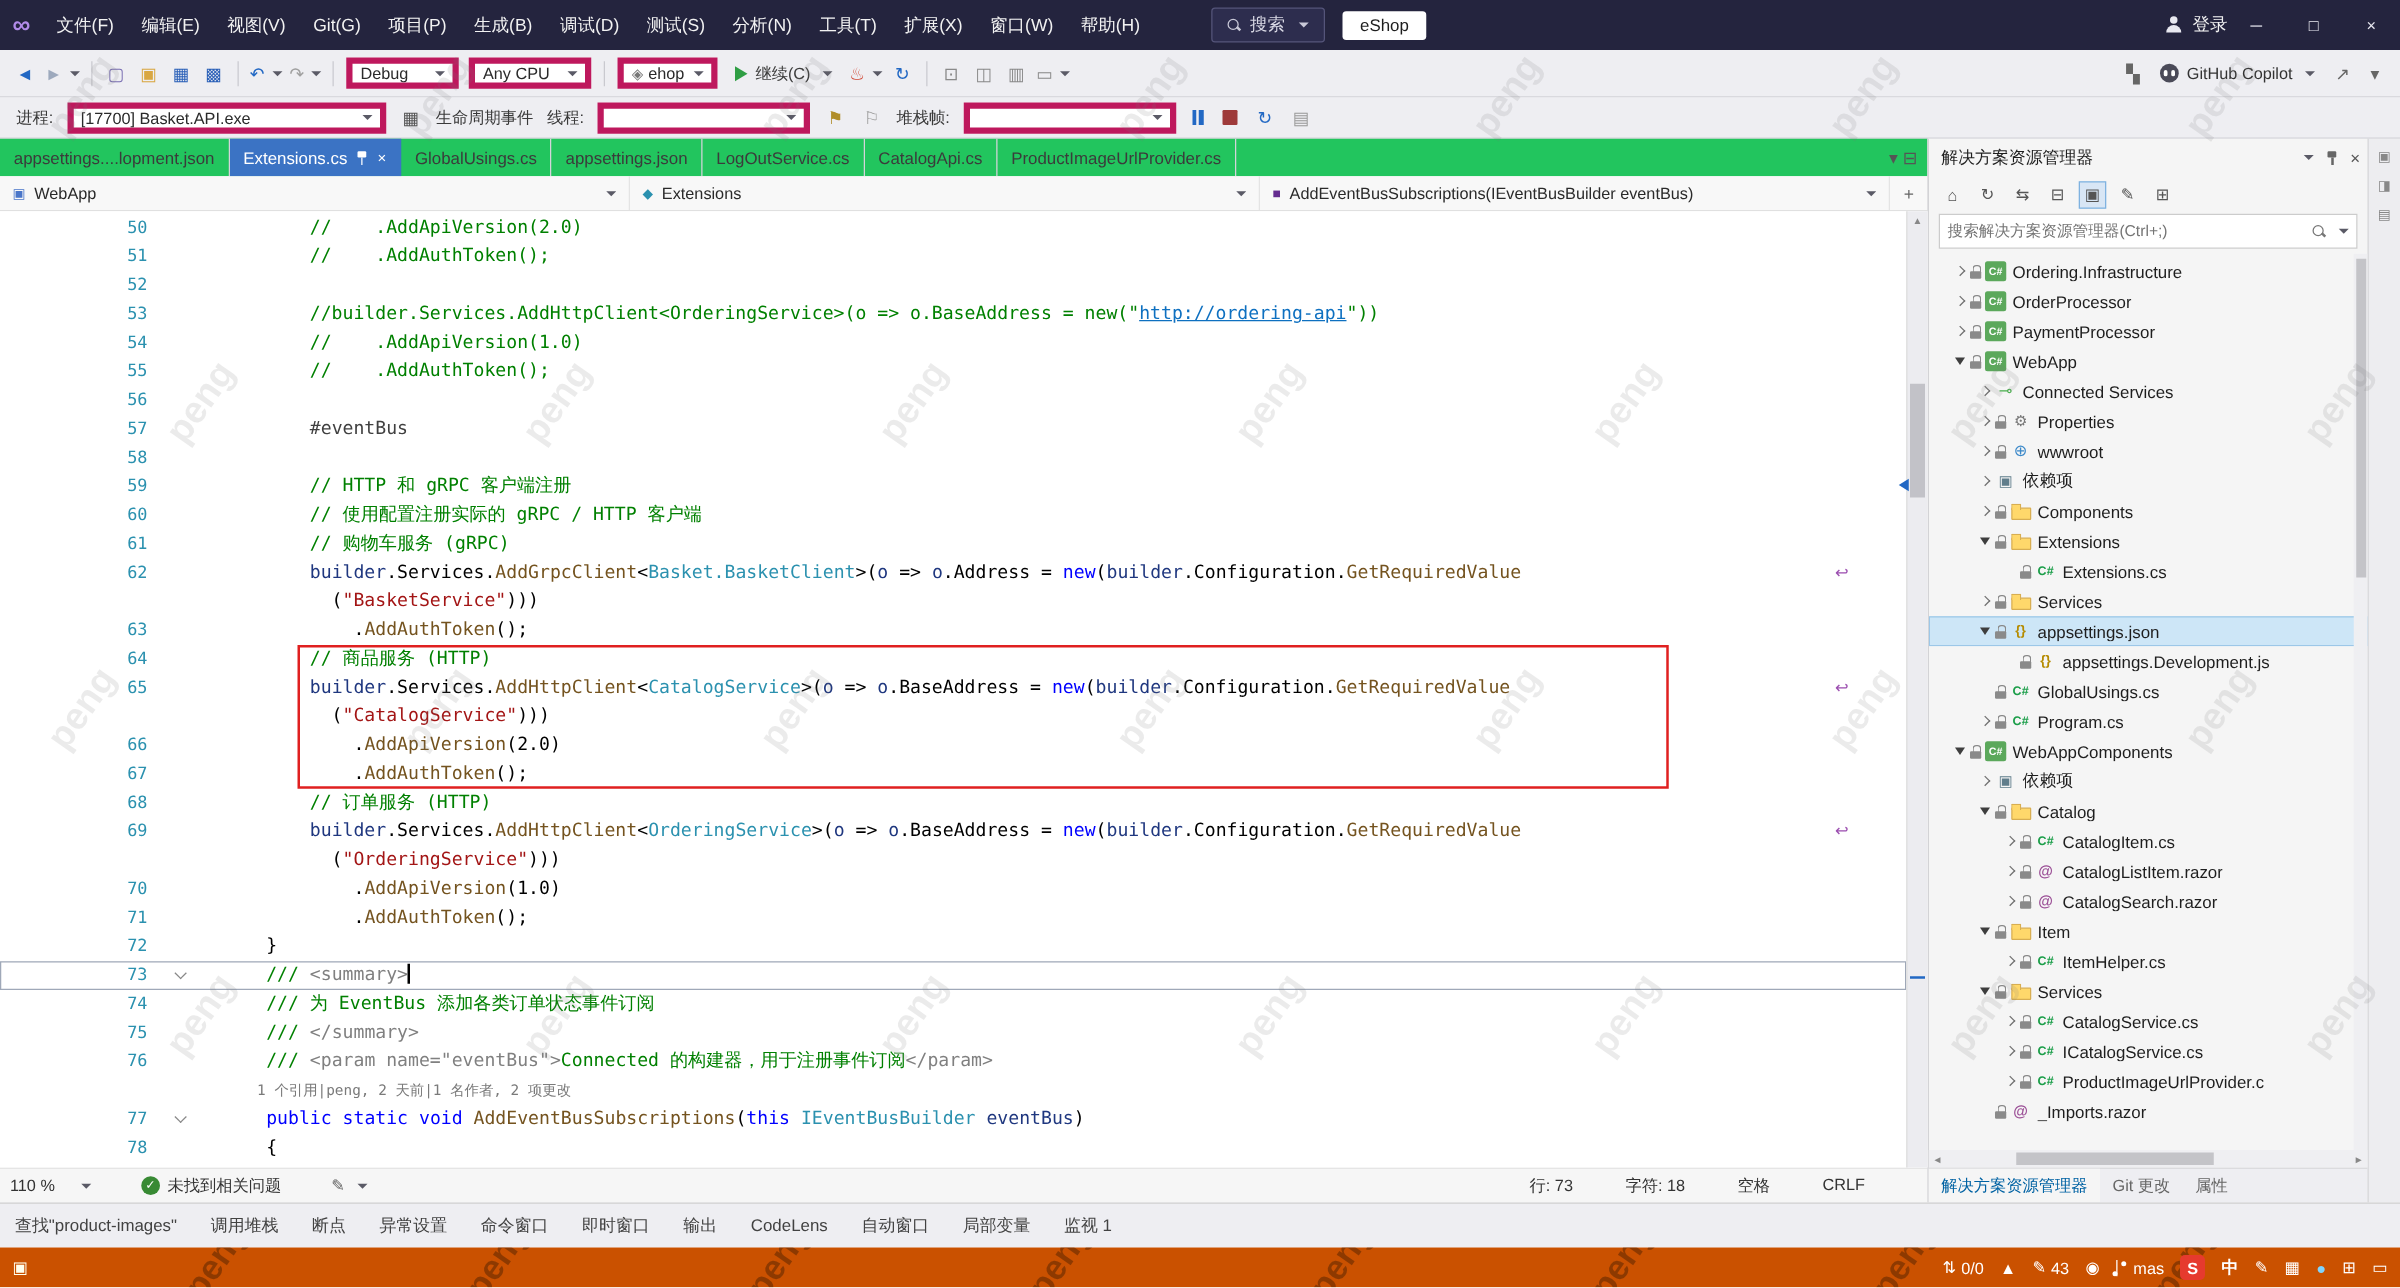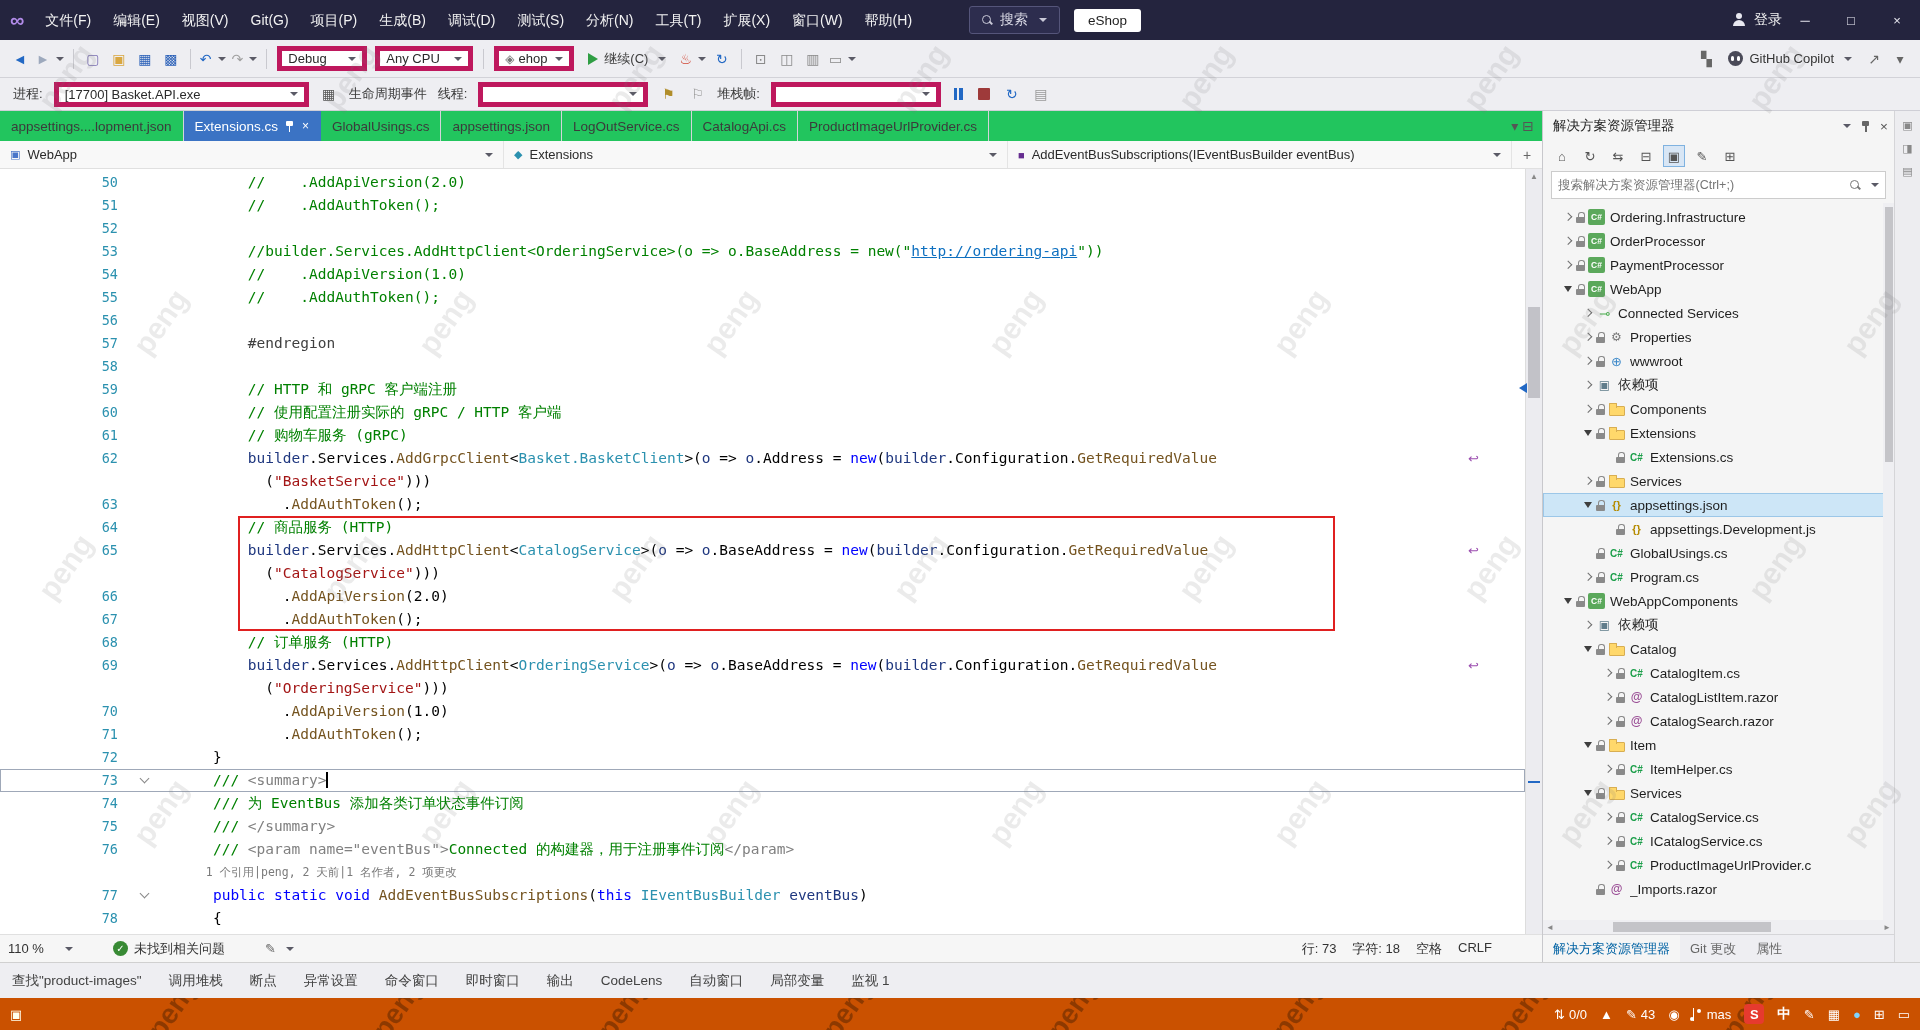--- a/index.html
+++ b/index.html
@@ -88,21 +88,21 @@
   .vscroll{width:17px;background:#ececf0;border-left:1px solid #ddd;position:relative;flex:none}
   .vs-arrow{height:15px;display:flex;align-items:center;justify-content:center;color:#888;font-size:8px}
   .vs-thumb{position:absolute;left:2px;right:2px;top:18%;height:12%;background:#c2c2c8}
   .vs-mark-caret{position:absolute;left:2px;right:2px;top:80%;height:2px;background:#2268c4}
   .vs-blue-arrow{position:absolute;left:-7px;top:28%;width:0;height:0;border-top:5px solid transparent;border-bottom:5px solid transparent;border-right:8px solid #2268c4}
 
   .editor-status{height:28px;background:#f6f6f6;border-top:1px solid #e0e0e0;display:flex;align-items:center;padding:0 50px 0 8px;font-size:13px;color:#333;flex:none}
   .zoom{display:flex;align-items:center;gap:17px;margin-right:40px}
   .health{display:flex;align-items:center;gap:6px;margin-right:40px}
   .health-ic{width:15px;height:15px;border-radius:50%;background:#388a34;color:#fff;font-size:10px;display:flex;align-items:center;justify-content:center}
-  .es-right{margin-left:auto;display:flex;gap:16px}
+  .es-right{margin-left:auto;display:flex;gap:42px}
 
   
   .right-panel{width:352px;background:#f5f5f5;border-left:1px solid #c8c8cc;display:flex;flex-direction:column;flex:none}
   .rp-header{height:30px;display:flex;align-items:center;padding:0 6px 0 10px;font-size:13.5px;color:#1e1e1e;flex:none}
   .rp-hicons{margin-left:auto;display:flex;align-items:center;gap:10px;color:#555}
   .rp-toolbar{height:30px;display:flex;align-items:center;gap:6px;padding:0 8px;flex:none}
   .rp-tbi{width:22px;height:22px;display:flex;align-items:center;justify-content:center;color:#555;font-size:13px;border:1px solid transparent}
   .rp-tbi.active{background:#d8e6f5;border:1px solid #7fb2e0}
   .rp-search{height:28px;margin:0 8px 4px;flex:none;display:flex;align-items:center;background:#fff;border:1px solid #ccc;padding:0 6px;gap:6px}
   .rp-search input{flex:1;border:none;outline:none;font-size:12.5px;color:#666;font-family:inherit;background:transparent}
@@ -333,21 +333,21 @@
       <div class="code-area">
         <div class="code-pane">
           <div class="rows">
               <div class="crow"><span class="lnum">50</span><span class="foldcol"></span><span class="ctext"><span class="tk-c">        //    .AddApiVersion(2.0)</span></span></div>
               <div class="crow"><span class="lnum">51</span><span class="foldcol"></span><span class="ctext"><span class="tk-c">        //    .AddAuthToken();</span></span></div>
               <div class="crow"><span class="lnum">52</span><span class="foldcol"></span><span class="ctext"></span></div>
               <div class="crow"><span class="lnum">53</span><span class="foldcol"></span><span class="ctext"><span class="tk-c">        //builder.Services.AddHttpClient&lt;OrderingService&gt;(o =&gt; o.BaseAddress = new(</span><span class="tk-c">"</span><span class="tk-l">http://ordering-api</span><span class="tk-c">"</span><span class="tk-c">))</span></span></div>
               <div class="crow"><span class="lnum">54</span><span class="foldcol"></span><span class="ctext"><span class="tk-c">        //    .AddApiVersion(1.0)</span></span></div>
               <div class="crow"><span class="lnum">55</span><span class="foldcol"></span><span class="ctext"><span class="tk-c">        //    .AddAuthToken();</span></span></div>
               <div class="crow"><span class="lnum">56</span><span class="foldcol"></span><span class="ctext"></span></div>
-              <div class="crow"><span class="lnum">57</span><span class="foldcol"></span><span class="ctext"><span class="tk-p">        </span><span class="tk-pp">#endregion</span></span></div>
+              <div class="crow"><span class="lnum">57</span><span class="foldcol"></span><span class="ctext"><span class="tk-p">        </span><span class="tk-pp">#eventBus</span></span></div>
               <div class="crow"><span class="lnum">58</span><span class="foldcol"></span><span class="ctext"></span></div>
               <div class="crow"><span class="lnum">59</span><span class="foldcol"></span><span class="ctext"><span class="tk-c">        // HTTP 和 gRPC 客户端注册</span></span></div>
               <div class="crow"><span class="lnum">60</span><span class="foldcol"></span><span class="ctext"><span class="tk-c">        // 使用配置注册实际的 gRPC / HTTP 客户端</span></span></div>
               <div class="crow"><span class="lnum">61</span><span class="foldcol"></span><span class="ctext"><span class="tk-c">        // 购物车服务 (gRPC)</span></span></div>
               <div class="crow"><span class="lnum">62</span><span class="foldcol"></span><span class="ctext"><span class="tk-p">        </span><span class="tk-v">builder</span><span class="tk-p">.Services.</span><span class="tk-m">AddGrpcClient</span><span class="tk-p">&lt;</span><span class="tk-t">Basket.BasketClient</span><span class="tk-p">&gt;(</span><span class="tk-v">o</span><span class="tk-p"> =&gt; </span><span class="tk-v">o</span><span class="tk-p">.Address = </span><span class="tk-k">new</span><span class="tk-p">(</span><span class="tk-v">builder</span><span class="tk-p">.Configuration.</span><span class="tk-m">GetRequiredValue</span></span><span class="wrapmark">↩</span></div>
               <div class="crow"><span class="lnum"></span><span class="foldcol"></span><span class="ctext"><span class="tk-p">          (</span><span class="tk-st">"BasketService"</span><span class="tk-p">)))</span></span></div>
               <div class="crow"><span class="lnum">63</span><span class="foldcol"></span><span class="ctext"><span class="tk-p">            .</span><span class="tk-m">AddAuthToken</span><span class="tk-p">();</span></span></div>
               <div class="crow"><span class="lnum">64</span><span class="foldcol"></span><span class="ctext"><span class="tk-c">        // 商品服务 (HTTP)</span></span></div>
               <div class="crow"><span class="lnum">65</span><span class="foldcol"></span><span class="ctext"><span class="tk-p">        </span><span class="tk-v">builder</span><span class="tk-p">.Services.</span><span class="tk-m">AddHttpClient</span><span class="tk-p">&lt;</span><span class="tk-t">CatalogService</span><span class="tk-p">&gt;(</span><span class="tk-v">o</span><span class="tk-p"> =&gt; </span><span class="tk-v">o</span><span class="tk-p">.BaseAddress = </span><span class="tk-k">new</span><span class="tk-p">(</span><span class="tk-v">builder</span><span class="tk-p">.Configuration.</span><span class="tk-m">GetRequiredValue</span></span><span class="wrapmark">↩</span></div>
               <div class="crow"><span class="lnum"></span><span class="foldcol"></span><span class="ctext"><span class="tk-p">          (</span><span class="tk-st">"CatalogService"</span><span class="tk-p">)))</span></span></div>

